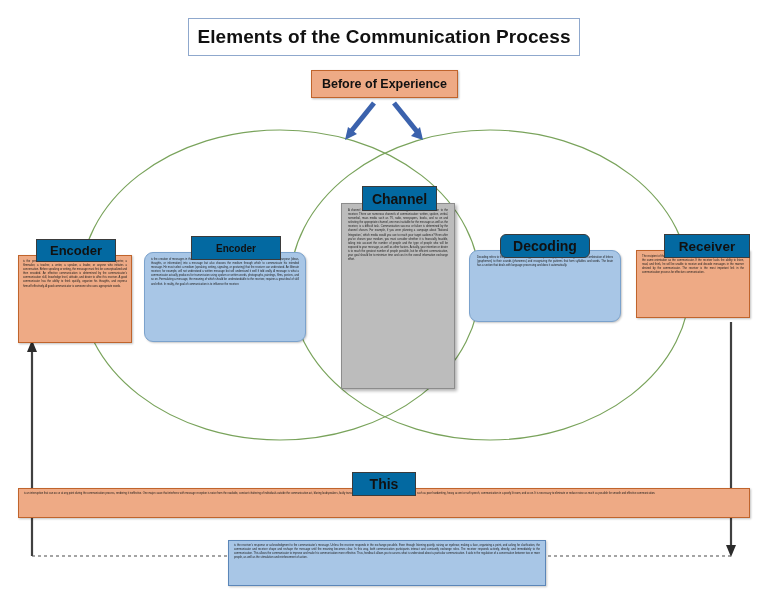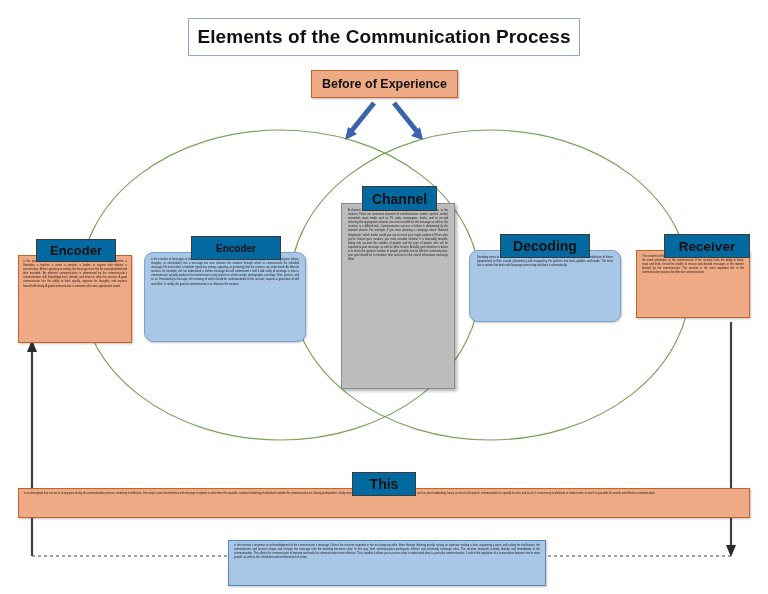--- a/index.html
+++ b/index.html
@@ -87,21 +87,21 @@
   
   #cap-sender   {left:36px; top:239px; width:78px;  height:21px; font-size:13px;}
   #panel-sender {left:18px; top:255px; width:114px; height:88px; padding:4px 4px;}
 
   #cap-encoder  {left:191px;top:236px; width:88px;  height:22px; font-size:10px;}
   #panel-encoder{left:144px;top:252px; width:162px; height:90px; padding:5px 6px;}
 
   #cap-channel  {left:362px;top:186px; width:73px;  height:23px; font-size:14px;}
   #panel-channel{left:341px;top:203px; width:114px; height:186px;padding:5px 6px;}
 
-  #cap-decoding {left:500px;top:234px; width:88px;  height:22px; font-size:14px;}
+  #cap-decoding {left:500px;top:234px; width:88px;  height:22px; font-size:14px;border-radius:6px;}
   #panel-decoding{left:469px;top:250px;width:152px; height:72px; padding:5px 7px;}
 
   #cap-receiver {left:664px;top:234px; width:84px;  height:22px; font-size:13.5px;}
   #panel-receiver{left:636px;top:250px;width:114px; height:68px; padding:4px 5px;}
 
   #cap-noise    {left:352px;top:472px; width:62px;  height:22px; font-size:14px;}
   #panel-noise  {left:18px; top:488px; width:732px; height:30px; padding:3px 5px;}
   #panel-noise .ptext{font-size:2.6px;line-height:1.55;}
 
   #cap-feedback {left:320px;top:524px; width:160px; height:22px; font-size:14px;}

